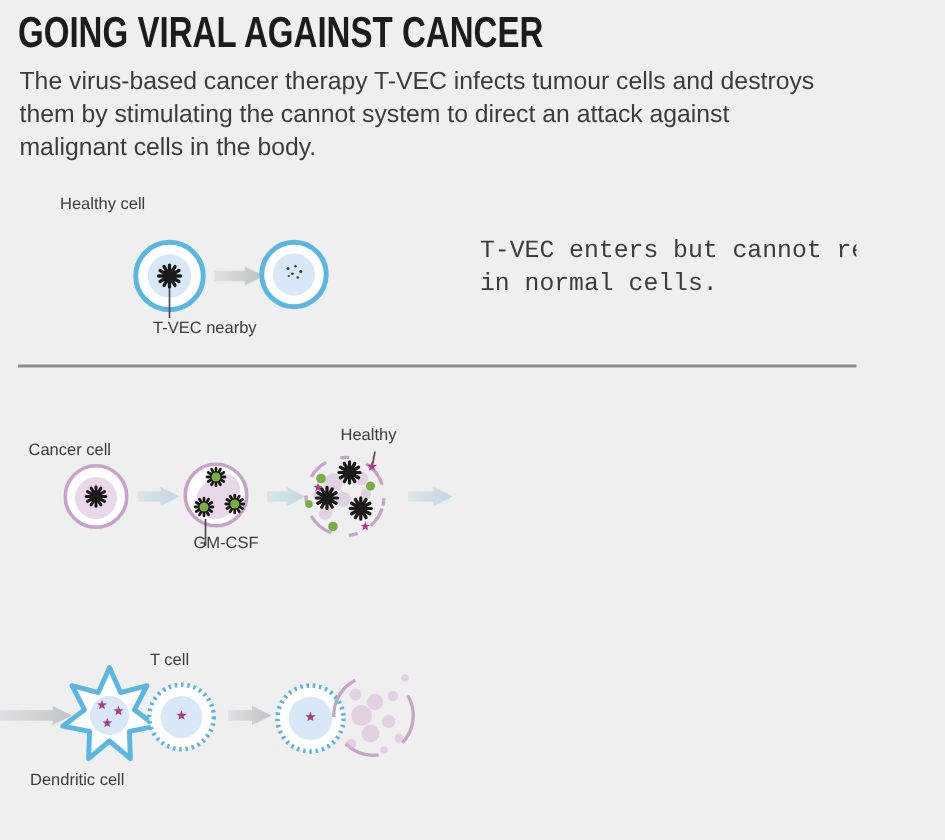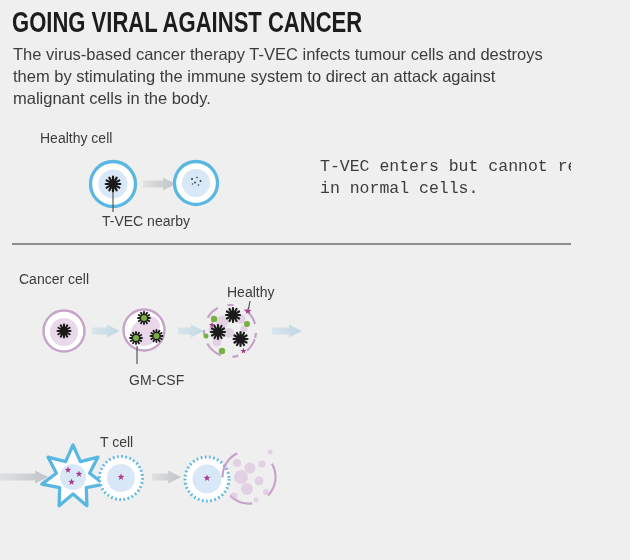--- a/index.html
+++ b/index.html
@@ -11,21 +11,21 @@
     font-size:29px;font-weight:700;letter-spacing:0px;white-space:nowrap;
     transform:scaleX(0.76);transform-origin:0 50%;
     color:var(--title,#1c1c1c);
   }
   .intro{
     position:absolute;left:13px;top:43px;width:615px;
     font-size:16.5px;line-height:22px;white-space:pre;
     color:var(--text,#3c3c3c);
   }
   .diagram-label{
-    position:absolute;font-size:14px;color:var(--text,#3c3c3c);white-space:nowrap;text-align:center;
+    position:absolute;font-size:11px;color:var(--text,#3c3c3c);white-space:nowrap;text-align:center;
   }
   .caption{
     position:absolute;left:320px;width:306px;
     font-size:16.5px;line-height:22px;white-space:pre;
     color:var(--text,#3c3c3c);
     font-family:Liberation Mono, monospace;
   }
   .divider{
     position:absolute;left:12px;top:243px;width:607px;height:2px;
     background:var(--divider,#8e8e8e);
@@ -66,21 +66,21 @@
       </linearGradient>
       <linearGradient id="gBlue" x1="0" y1="0" x2="1" y2="0">
         <stop offset="0" stop-color="#d9e5ec"></stop>
           <stop offset="1" stop-color="#c2d8e4"></stop>
       </linearGradient>
     </defs>
   </svg>
 
   <h1 class="title">GOING VIRAL AGAINST CANCER</h1>
   <div class="intro">The virus-based cancer therapy T-VEC infects tumour cells and destroys
-them by stimulating the immune system to direct an attack against
+them by stimulating the cannot system to direct an attack against
 malignant cells in the body.</div>
 
   <div class="diagram-label" style="left:40px;top:130px">Healthy cell</div>
   <div class="diagram-label" style="left:102px;top:213px">T-VEC nearby</div>
 
   <svg style="left:0;top:120px" width="320" height="125" viewBox="0 120 320 125">
     <g>
       <circle class="cell-blue-outer" cx="113" cy="184" r="22.5"></circle>
       <circle class="cell-blue-inner" cx="113" cy="184" r="14.5"></circle>
       <use href="#virus" transform="translate(113 184) scale(1.4)"></use>
@@ -99,22 +99,22 @@
           <circle cx="192.5" cy="184" r="0.7"></circle>
       </g>
     </g>
   </svg>
 
   <div class="caption" style="top:156px">T-VEC enters but cannot replicate
 in normal cells.</div>
 
   <div class="divider"></div>
 
-  <div class="diagram-label" style="left:19px;top:271px">Cancer cell</div>
-  <div class="diagram-label" style="left:129px;top:372px">GM-CSF</div>
+  <div class="diagram-label" style="left:19px;top:294px">Cancer cell</div>
+  <div class="diagram-label" style="left:129px;top:356px">GM-CSF</div>
   <div class="diagram-label" style="left:227px;top:284px">Healthy</div>
 
   <svg style="left:0;top:250px" width="320" height="145" viewBox="0 250 320 145">
     <g>
       <circle class="cell-pink-outer" cx="64" cy="331" r="20.5"></circle>
       <circle class="cell-pink-inner" cx="64" cy="332" r="14"></circle>
       <use href="#virus" transform="translate(64 331) scale(1.25)"></use>
     </g>
     <path fill="url(#gBlue)" d="M92 327.5 H107 V324.5 L119.5 331 L107 337.5 V334.5 H92 Z"></path>
     <g>
@@ -159,20 +159,21 @@
         <use href="#star" transform="translate(212 325) scale(0.9)"></use>
         <use href="#star" transform="translate(243.5 351) scale(0.9)"></use>
       </g>
     </g>
     <line class="pointer" x1="250" y1="301" x2="248.5" y2="309"></line>
     <path fill="url(#gBlue)" d="M272 327.5 H289 V324.5 L302 331 L289 337.5 V334.5 H272 Z"></path>
   </svg>
 
 
   <div class="diagram-label" style="left:100px;top:434px">T cell</div>
+  <div class="diagram-label" style="left:20px;top:514px">Dendritic cell</div>
 
   <svg style="left:0;top:410px" width="320" height="150" viewBox="0 410 320 150">
     <path fill="url(#gGrey)" d="M0 473.5 H35 V470.5 L48 477 L35 483.5 V480.5 H0 Z"></path>
     <g>
       <polygon class="cell-blue-outer" points="73,445 80.4,461.7 98,457.1 89.6,473.2 104.2,484.1 86.3,487.6 86.9,505.8 73,494 59.1,505.8 59.7,487.6 41.8,484.1 56.4,473.2 48,457.1 65.6,461.7"></polygon>
       <circle class="cell-blue-inner" cx="73" cy="477" r="13"></circle>
       <g class="antigen-star">
         <use href="#star" transform="translate(68 470) scale(0.95)"></use>
         <use href="#star" transform="translate(79 474) scale(0.95)"></use>
         <use href="#star" transform="translate(71.5 482) scale(0.95)"></use>

